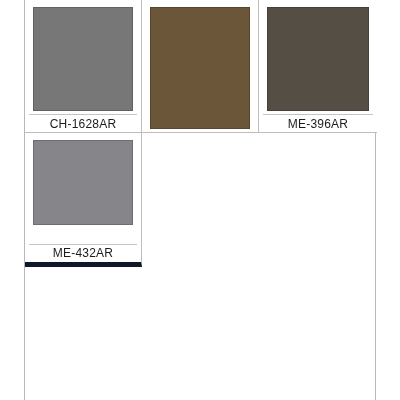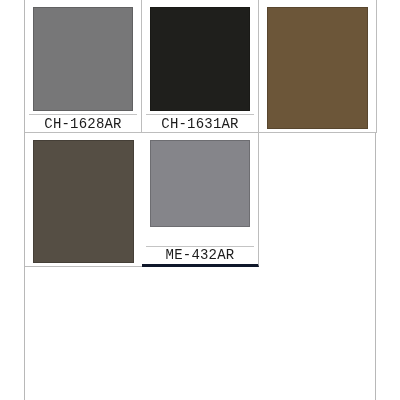--- a/index.html
+++ b/index.html
@@ -44,21 +44,21 @@
     box-sizing: border-box;
     background: #ffffff;
     border-right: 1px solid #bdbdbd;
     border-bottom: 1px solid #bdbdbd;
     padding: 4px 4px 0 4px;
   }
   .swatch-cell.col-last {
     border-right: none;
   }
   .swatch-cell.row-last {
-    border-bottom: 3px solid #0f172a;
+    border-bottom: 5px solid #0f172a;
     gap: 16px;
   }
 
   .swatch-chip-wrap {
     flex: 1 1 auto;
     display: flex;
     align-items: stretch;
     justify-content: stretch;
     padding: 3px 4px 3px 4px;
     box-sizing: border-box;
@@ -77,22 +77,22 @@
     height: 18px;
     border-top: 1px solid #c4c4c4;
     display: flex;
     align-items: center;
     justify-content: center;
     background: #ffffff;
     box-sizing: border-box;
   }
 
   .swatch-label {
-    font-family: Liberation Mono, monospace;
-    font-size: 14px;
+    font-family: Liberation Sans, sans-serif;
+    font-size: 12px;
     letter-spacing: 0.2px;
     color: #1c1c1c;
     white-space: nowrap;
     line-height: 1;
   }
 
   
   #page-margin-left {
     position: absolute;
     left: 0;
@@ -124,38 +124,33 @@
       <div class="swatch-chip-wrap">
         <div class="swatch-chip" style="background-color: rgb(119, 119, 120);"></div>
       </div>
       <div class="swatch-label-band">
         <span class="swatch-label">CH-1628AR</span>
       </div>
     </div>
 
 
 
-    <div class="swatch-cell">
-      <div class="swatch-chip-wrap">
-        <div class="swatch-chip" style="background-color: rgb(31, 31, 28);"></div>
-      </div>
-      <div class="swatch-label-band">
-        <span class="swatch-label">CH-1631AR</span>
-      </div>
-    </div>
 
     <div class="swatch-cell">
       <div class="swatch-chip-wrap">
         <div class="swatch-chip" style="background-color: rgb(108, 86, 57);"></div>
       </div>
     </div>
 
     <div class="swatch-cell col-last">
       <div class="swatch-chip-wrap">
         <div class="swatch-chip" style="background-color: rgb(85, 78, 68);"></div>
+      </div>
+      <div class="swatch-label-band">
+        <span class="swatch-label">ME-396AR</span>
       </div>
     </div>
 
     <div class="swatch-cell row-last">
       <div class="swatch-chip-wrap">
         <div class="swatch-chip" style="background-color: rgb(133, 133, 138);"></div>
       </div>
       <div class="swatch-label-band">
         <span class="swatch-label">ME-432AR</span>
       </div>

